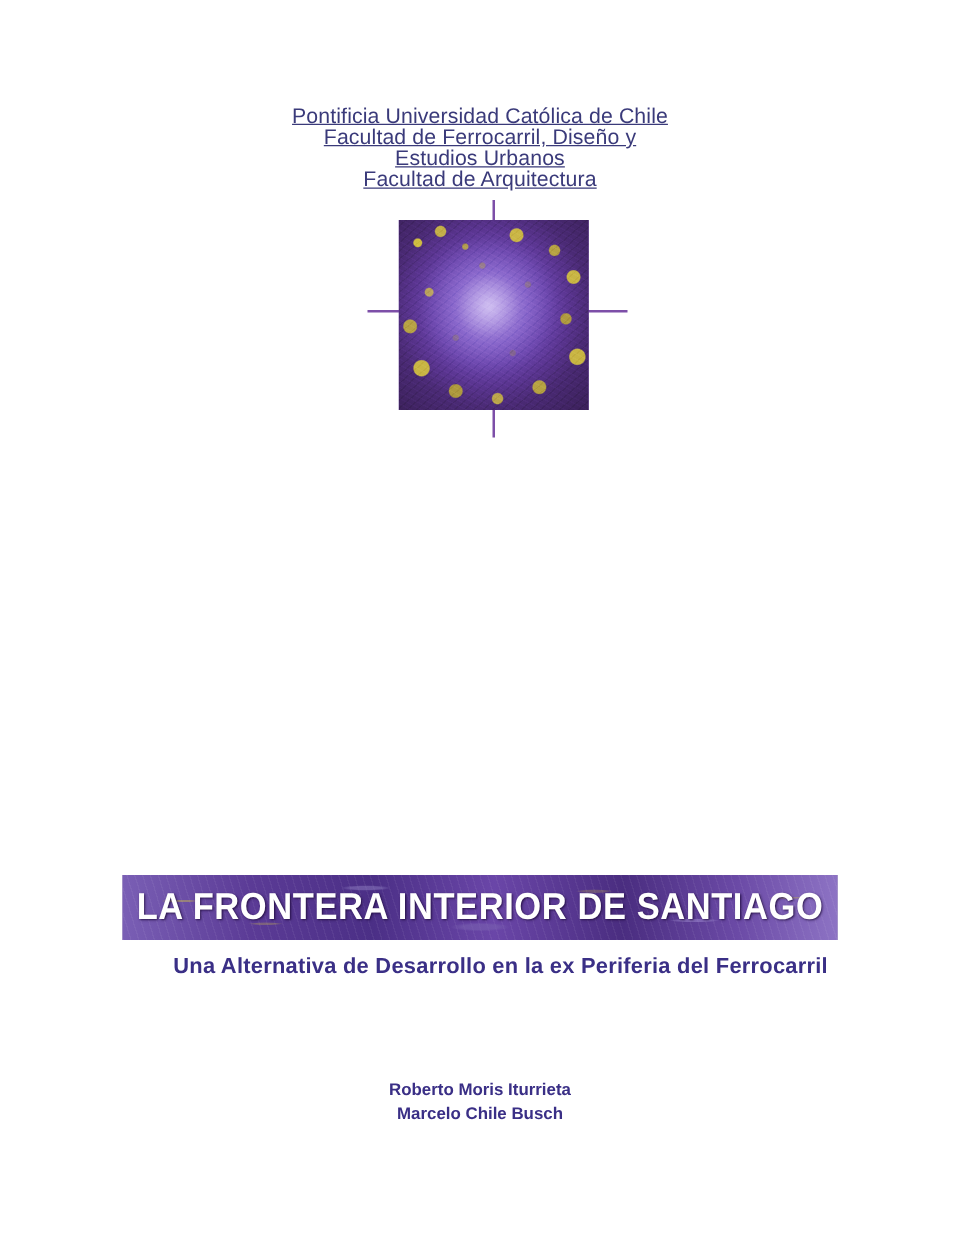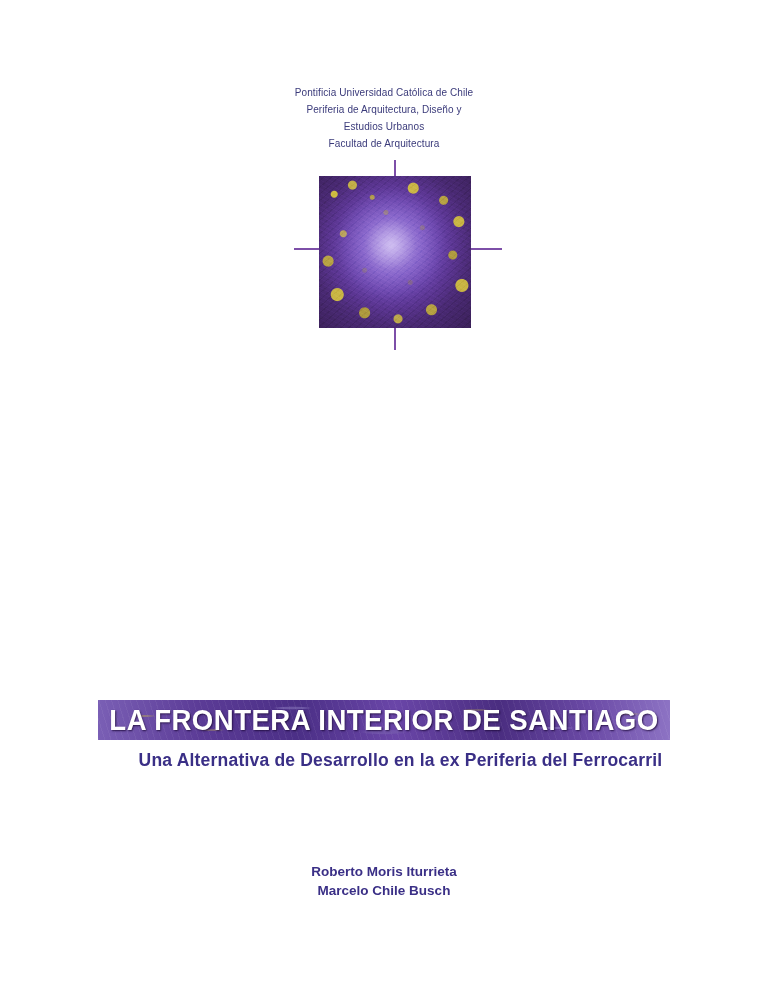--- a/index.html
+++ b/index.html
@@ -22,24 +22,25 @@
     background: #ffffff;
   }
 
   
   .institution {
     position: absolute;
     top: 84px;
     left: 0;
     width: 768px;
     text-align: center;
-    font-size: 10px;
+    font-size: 17px;
     line-height: 17px;
     color: #3a3a7a;
     letter-spacing: 0.1px;
+    text-decoration: underline;
   }
   .institution div {
     white-space: nowrap;
   }
 
   
   .emblem-wrap {
     position: absolute;
     left: 294px;
     top: 160px;
@@ -121,21 +122,21 @@
   .supertitle {
     font-size: 17.5px;
     font-weight: bold;
     color: #3a2f86;
     letter-spacing: 0.2px;
     margin-bottom: 8px;
   }
   .banner {
     position: relative;
     width: 572px;
-    height: 40px;
+    height: 52px;
     margin: 0 auto;
     overflow: hidden;
     background: #5b3b96;
   }
   .banner .b-layer {
     position: absolute;
     inset: 0;
   }
   .banner .b-base {
     background: linear-gradient(90deg, #7a5fb5 0%, #5b3b96 18%, #4b2f86 35%, #6a46a8 52%, #4a2d80 70%, #6b4aa6 86%, #8d73c4 100%);
@@ -187,21 +188,21 @@
     color: #3a2f86;
   }
 </style>
 </head>
 <body>
 
 <div class="page">
 
   <div class="institution">
     <div>Pontificia Universidad Católica de Chile</div>
-    <div>Periferia de Arquitectura, Diseño y</div>
+    <div>Facultad de Ferrocarril, Diseño y</div>
     <div>Estudios Urbanos</div>
     <div>Facultad de Arquitectura</div>
   </div>
 
   <div class="emblem-wrap">
     <div class="cross-v"></div>
     <div class="cross-h"></div>
     <div class="emblem">
       <div class="layer base"></div>
       <div class="layer speckle"></div>

